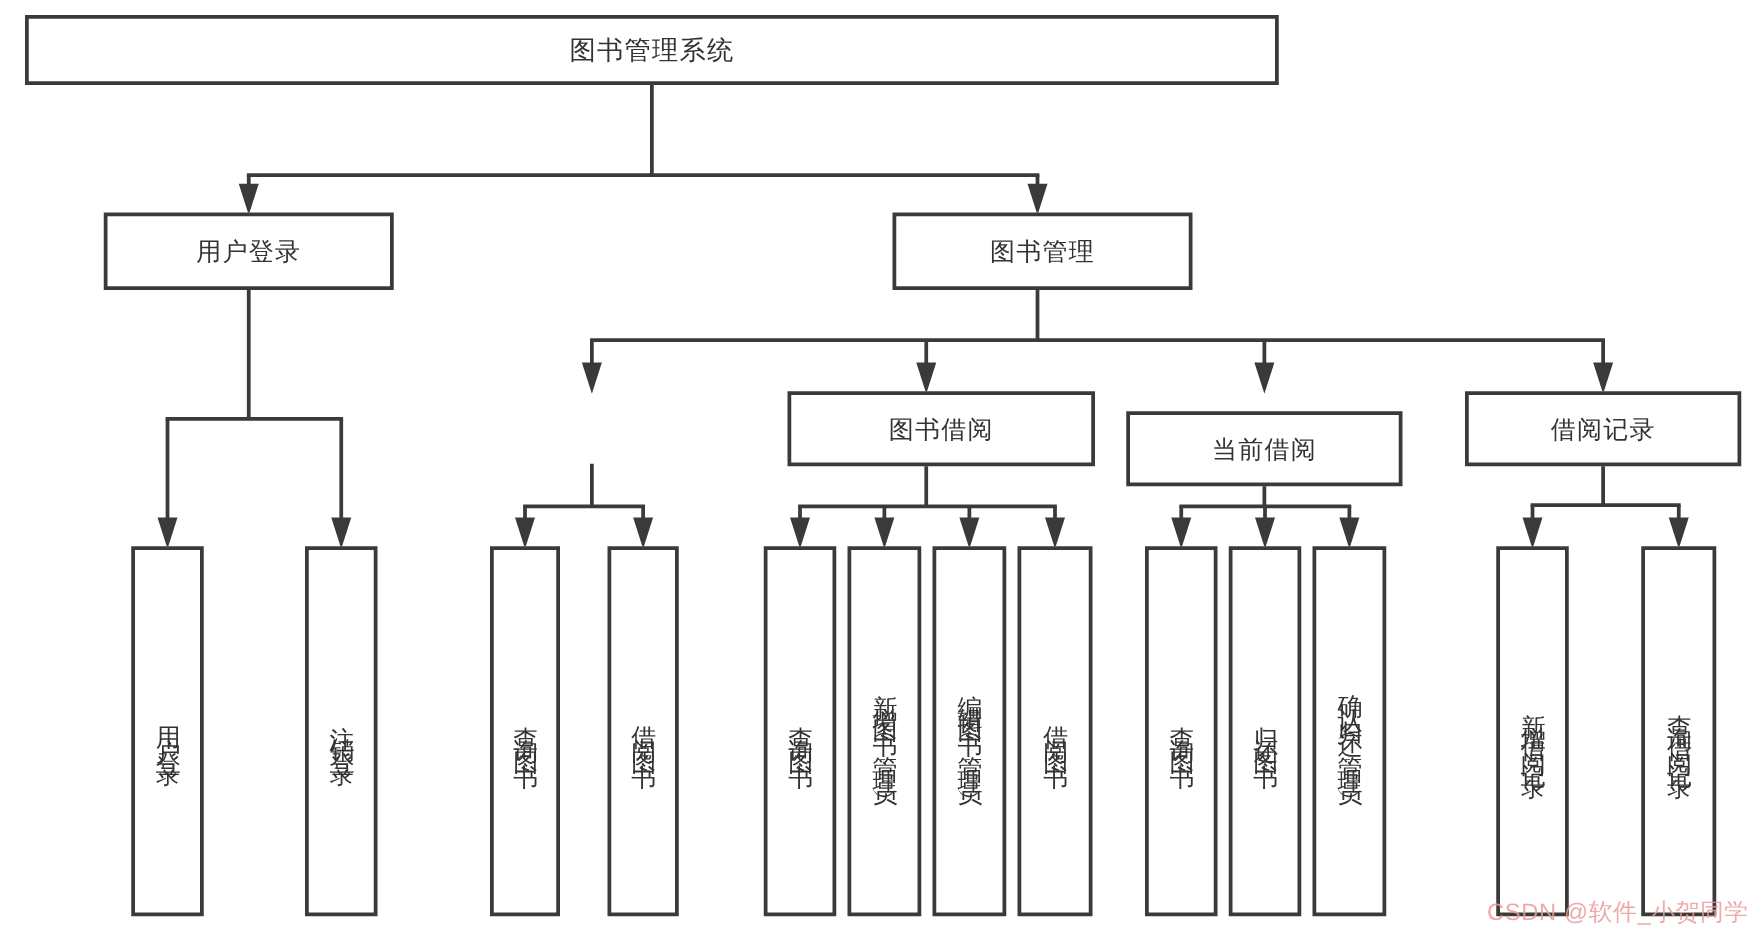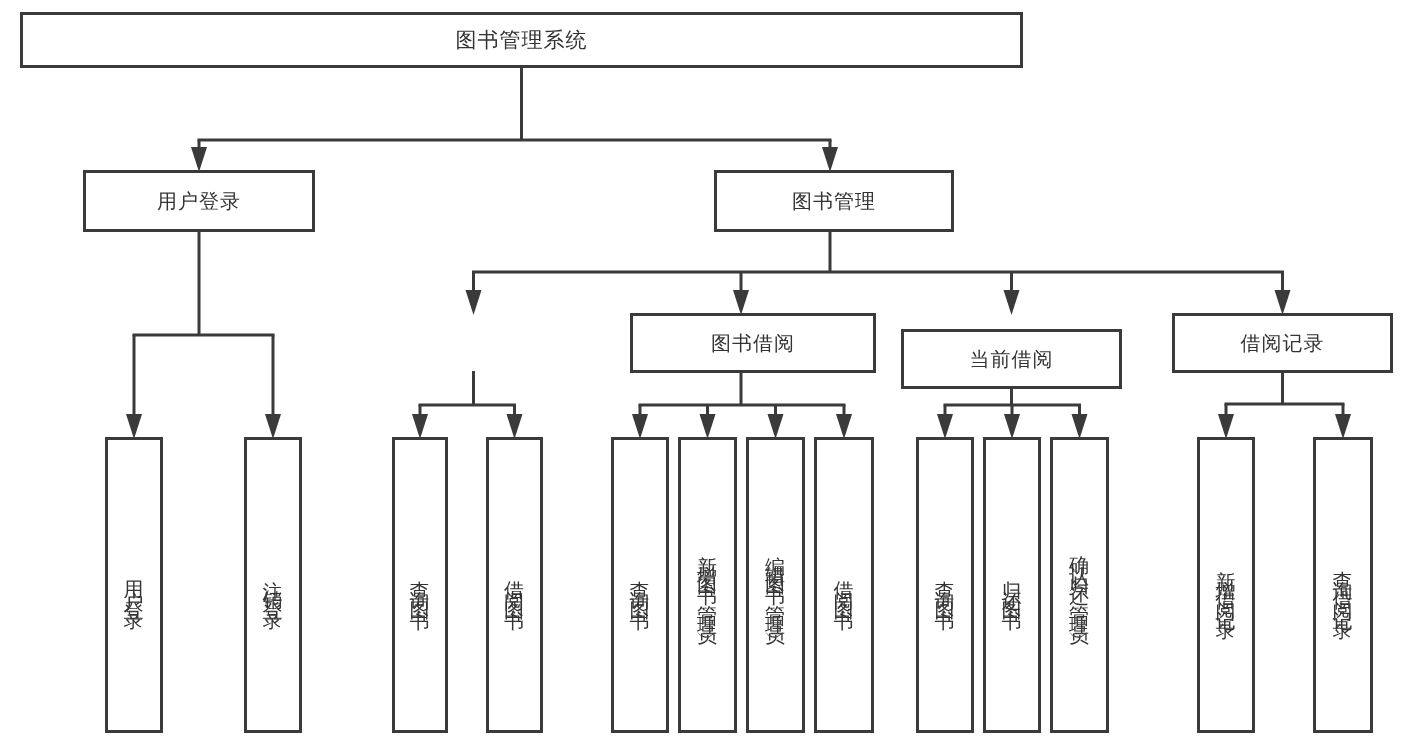--- a/index.html
+++ b/index.html
@@ -170,13 +170,14 @@
     </div>
     <div class="node vertical" style="left: 1050px; top: 437px; width: 59px; height: 296px;">
       <span class="node-label">确认归还（管理员）</span>
     </div>
     <div class="node vertical" style="left: 1197px; top: 437px; width: 58px; height: 296px;">
       <span class="node-label">新增借阅记录</span>
     </div>
     <div class="node vertical" style="left: 1313px; top: 437px; width: 60px; height: 296px;">
       <span class="node-label">查询借阅记录</span>
     </div>
+    <div id="watermark">CSDN @软件_小贺同学</div>
 </div>
 
 </body></html>

